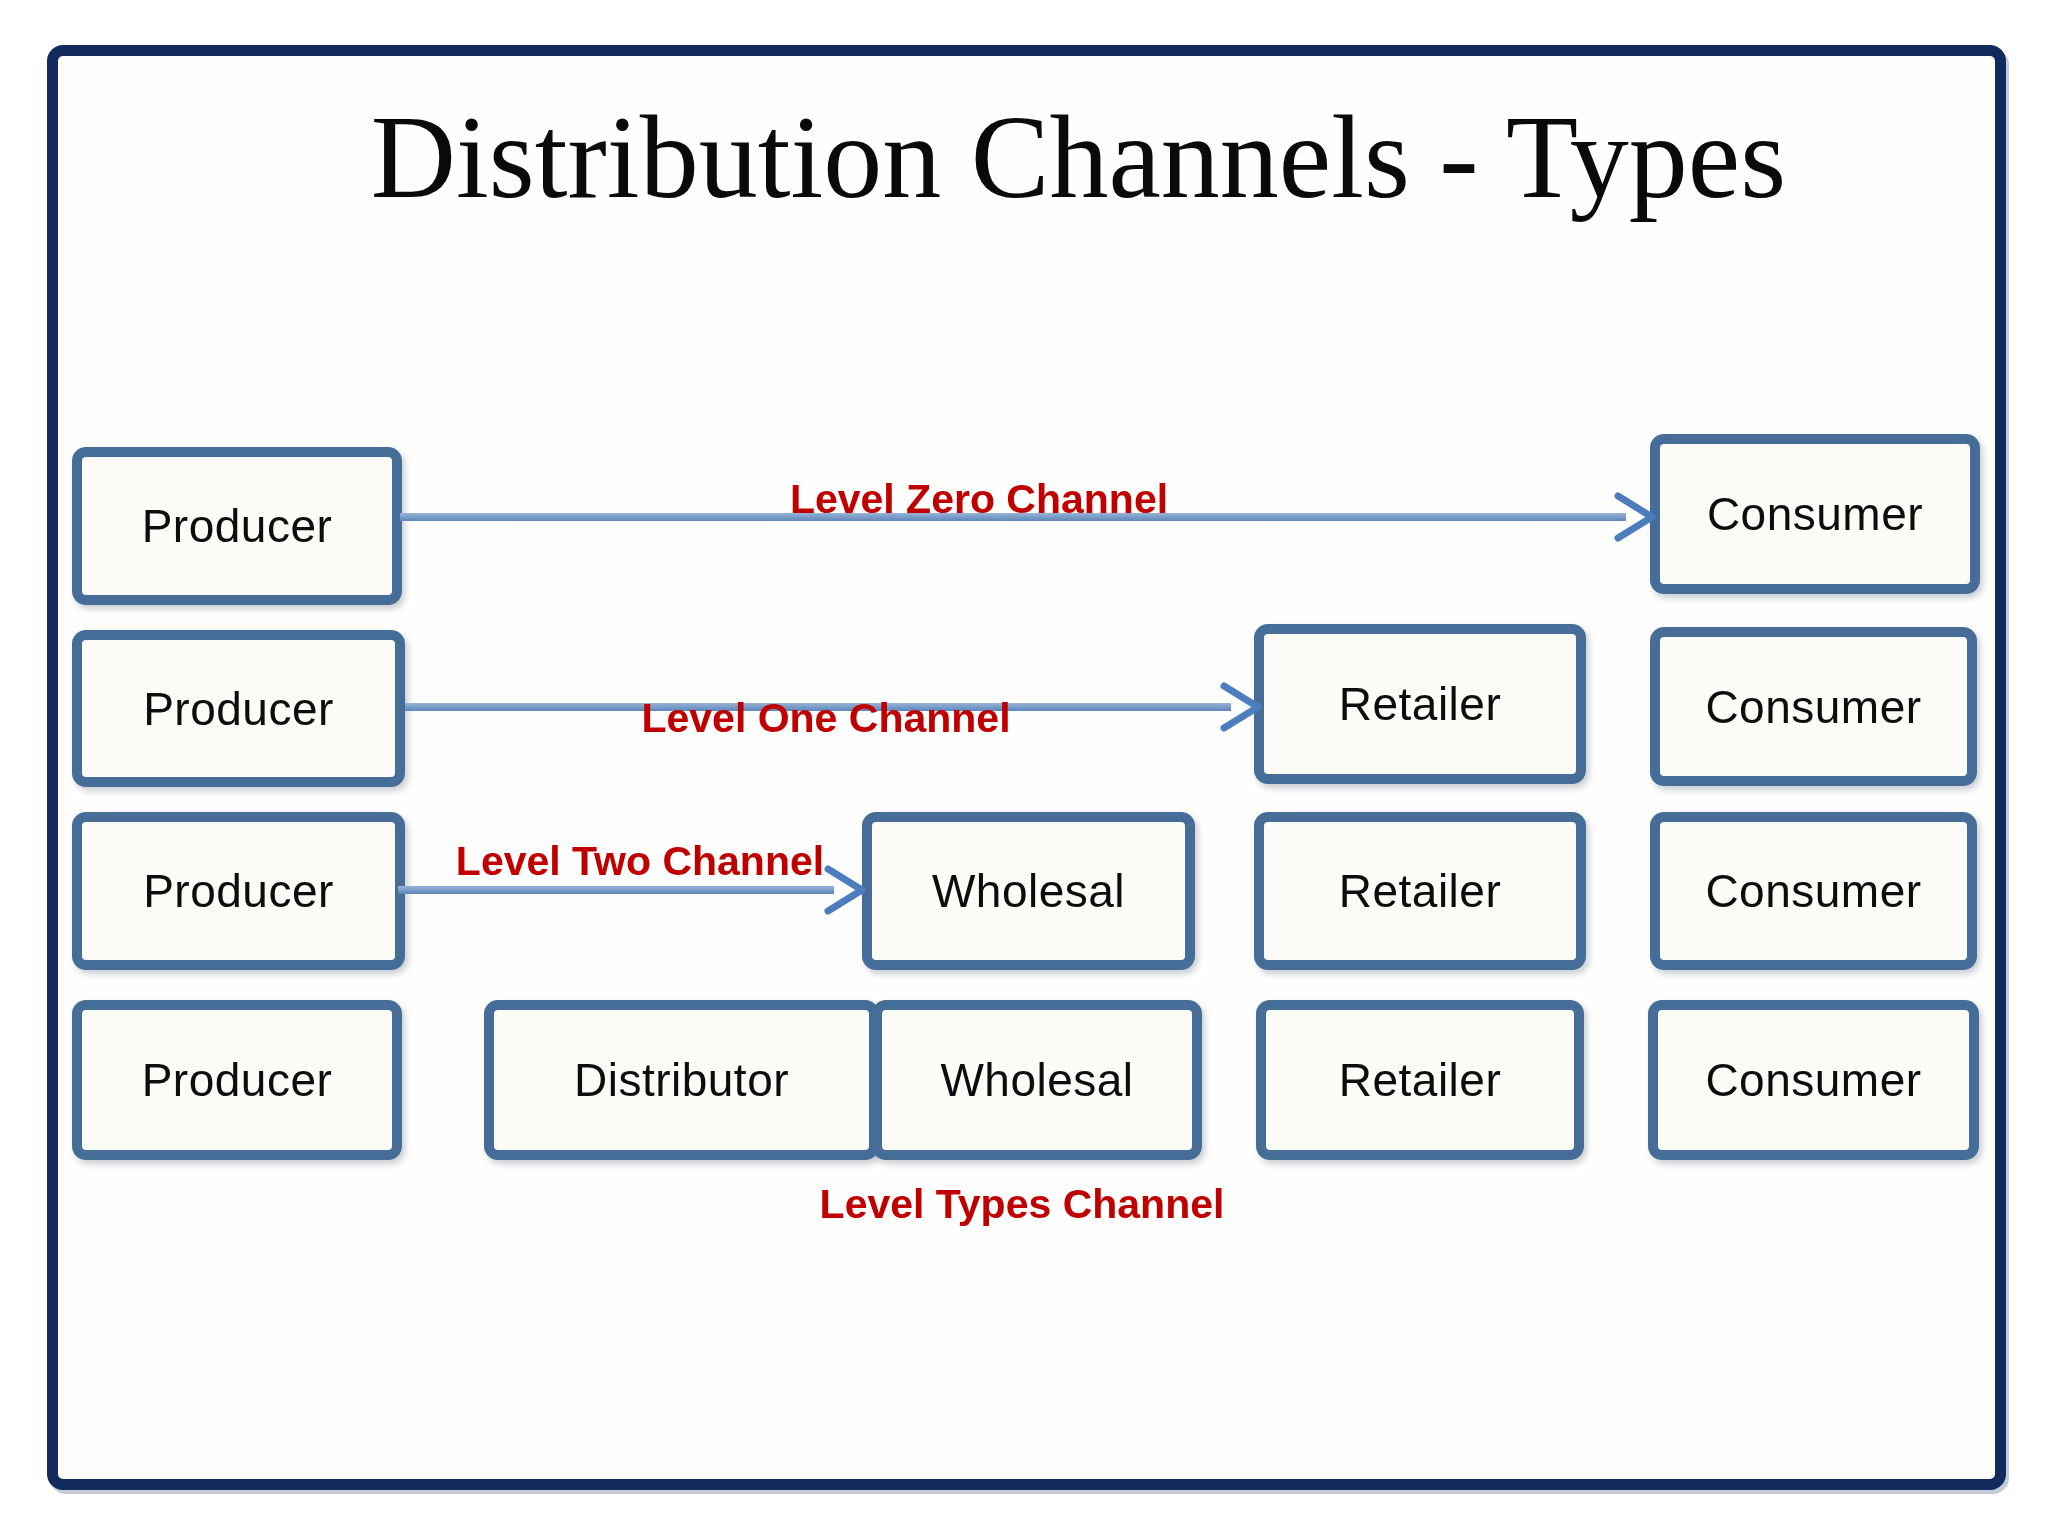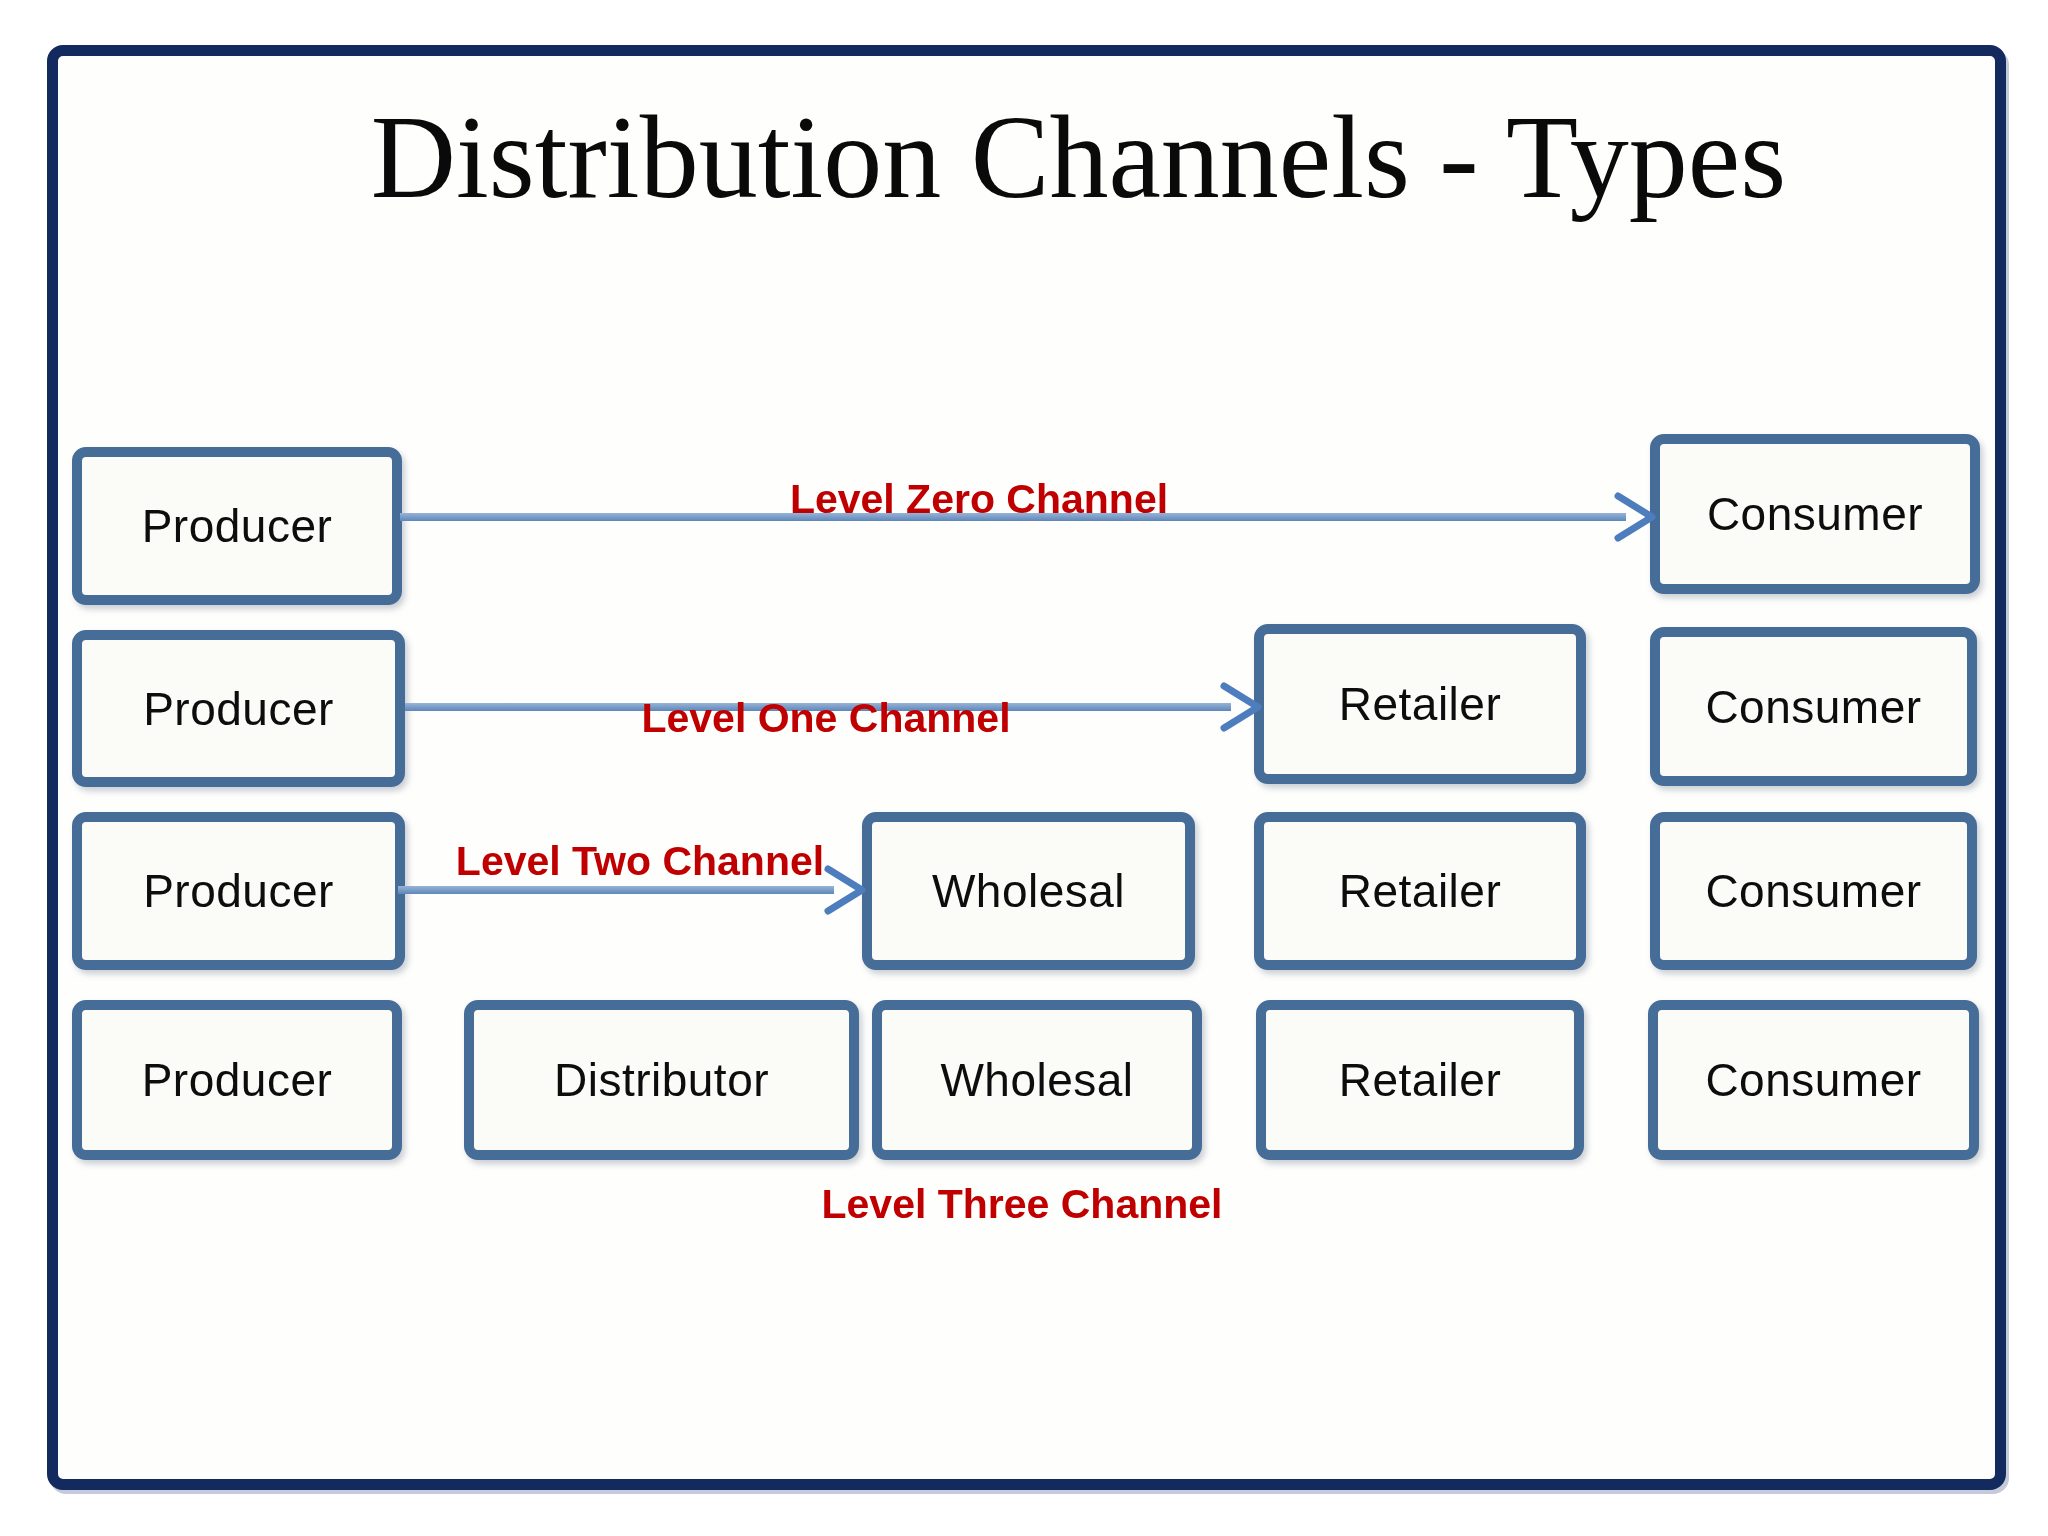--- a/index.html
+++ b/index.html
@@ -129,26 +129,26 @@
       </linearGradient>
     </defs>
     <rect x="0" y="26" width="436" height="8" fill="url(#g2)"></rect>
     <polyline points="430,9 464,30 430,51" fill="none" stroke="#4d7dbd" stroke-width="7" stroke-linecap="round" stroke-linejoin="round"></polyline>
   </svg>
   <div class="channel-label" style="left:640px; top:861px;">Level Two Channel</div>
 
   <div class="node" style="left:72px; top:1000px; width:330px; height:160px;">
     <span>Producer</span>
   </div>
-  <div class="node" style="left:464px; top:1000px; width:395px; height:160px;">
+  <div class="node" style="left:484px; top:1000px; width:395px; height:160px;">
     <span>Distributor</span>
   </div>
   <div class="node" style="left:872px; top:1000px; width:330px; height:160px;">
     <span>Wholesal</span>
   </div>
   <div class="node" style="left:1256px; top:1000px; width:328px; height:160px;">
     <span>Retailer</span>
   </div>
   <div class="node" style="left:1648px; top:1000px; width:331px; height:160px;">
     <span>Consumer</span>
   </div>
-  <div class="channel-label" style="left:1022px; top:1204px;">Level Three Channel</div>
+  <div class="channel-label" style="left:1022px; top:1204px;">Level Types Channel</div>
 </div>
 
 </body></html>

